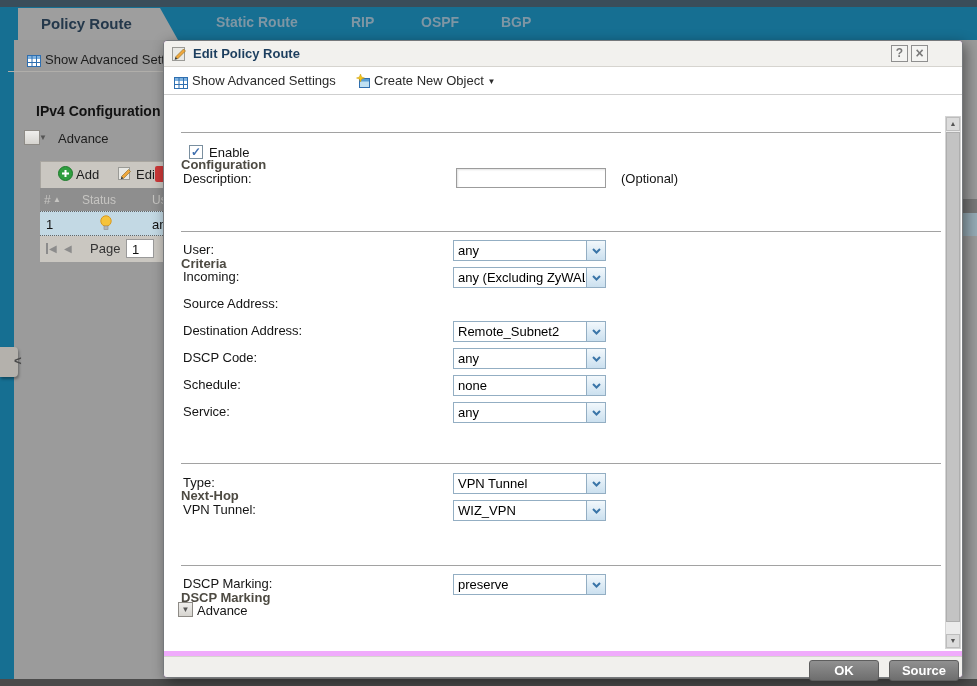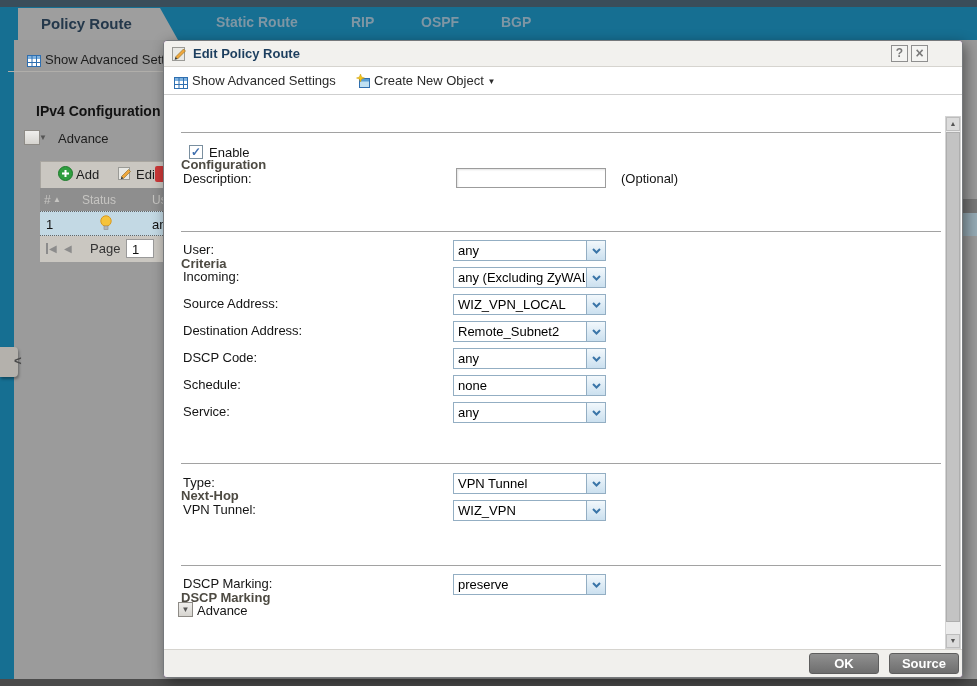--- a/index.html
+++ b/index.html
@@ -55,21 +55,21 @@
       background:linear-gradient(#f2f8fc,#cbe0ef); display:flex; align-items:center; justify-content:center; }
   .checkbox { position:absolute; width:14px; height:14px; border:1px solid #7a8f9f; background:#fff;
       font-size:12px; font-weight:bold; color:#3f6fae; text-align:center; line-height:13px; cursor:pointer; }
   .txt-input { position:absolute; border:1px solid #9c9c9c; background:#fff; font-size:13px;
       font-family:"Liberation Sans",sans-serif; padding:0 4px; box-shadow:inset 1px 1px 2px rgba(0,0,0,.12); }
   .dlg-scroll { position:absolute; left:781px; top:75px; width:16px; height:533px; background:#ebebeb; border:1px solid #d4d4d4; }
   .sc-btn { position:absolute; left:0; width:14px; height:14px; background:#dcdcdc; border:1px solid #bdbdbd;
       font-size:7px; color:#555; text-align:center; line-height:12px; cursor:pointer; }
   .sc-thumb { position:absolute; left:0; top:15px; width:14px; height:490px; background:#c3c3c3;
       border:1px solid #aeaeae; cursor:pointer; }
-  .footer { position:absolute; left:0; bottom:0; right:0; height:28px; background:#f1f0ed;
+  .footer { position:absolute; left:0; bottom:0; right:0; height:21px; background:#f1f0ed;
       border-top:1px solid #d6d4cf; border-radius:0 0 3px 3px; }
   .btn { position:absolute; top:3px; width:70px; height:21px; background:linear-gradient(#909090,#6e6e6e);
       border:1px solid #5e5e5e; border-radius:3px; color:#fff; font-weight:bold; font-size:13px;
       text-align:center; line-height:19px; cursor:pointer; }
   .icon { display:inline-block; }
 </style>
 </head>
 <body>
 
 <div id="screen">
@@ -232,28 +232,20 @@
           <span class="dd-text">any (Excluding ZyWALL)</span>
           <span class="dd-btn">
               <svg width="9" height="6" viewBox="0 0 9 6">
                 <path d="M1 1 L4.5 4.5 L8 1" stroke="#3a75a8" stroke-width="2" fill="none"></path>
               </svg>
             </span>
         </div>
       </div>
       <div class="frow" style="top:199px">
         <span class="flabel">Source Address:</span>
-        <div class="dd">
-          <span class="dd-text">WIZ_VPN_LOCAL</span>
-          <span class="dd-btn">
-              <svg width="9" height="6" viewBox="0 0 9 6">
-                <path d="M1 1 L4.5 4.5 L8 1" stroke="#3a75a8" stroke-width="2" fill="none"></path>
-              </svg>
-            </span>
-        </div>
       </div>
       <div class="frow" style="top:226px">
         <span class="flabel">Destination Address:</span>
         <div class="dd">
           <span class="dd-text">Remote_Subnet2</span>
           <span class="dd-btn">
               <svg width="9" height="6" viewBox="0 0 9 6">
                 <path d="M1 1 L4.5 4.5 L8 1" stroke="#3a75a8" stroke-width="2" fill="none"></path>
               </svg>
             </span>

